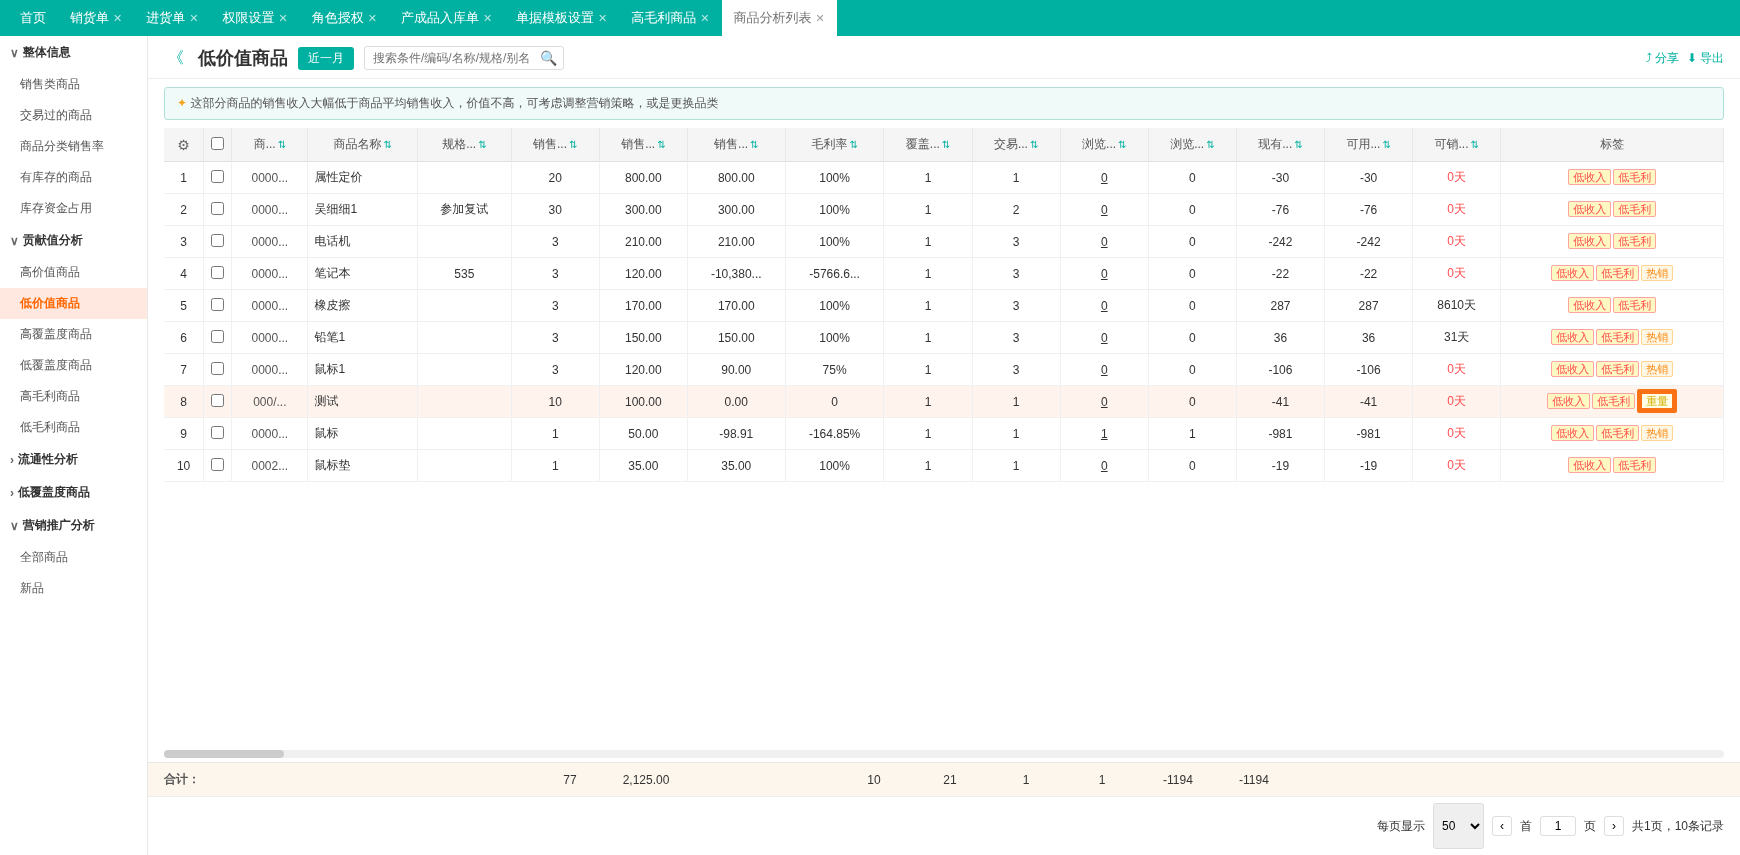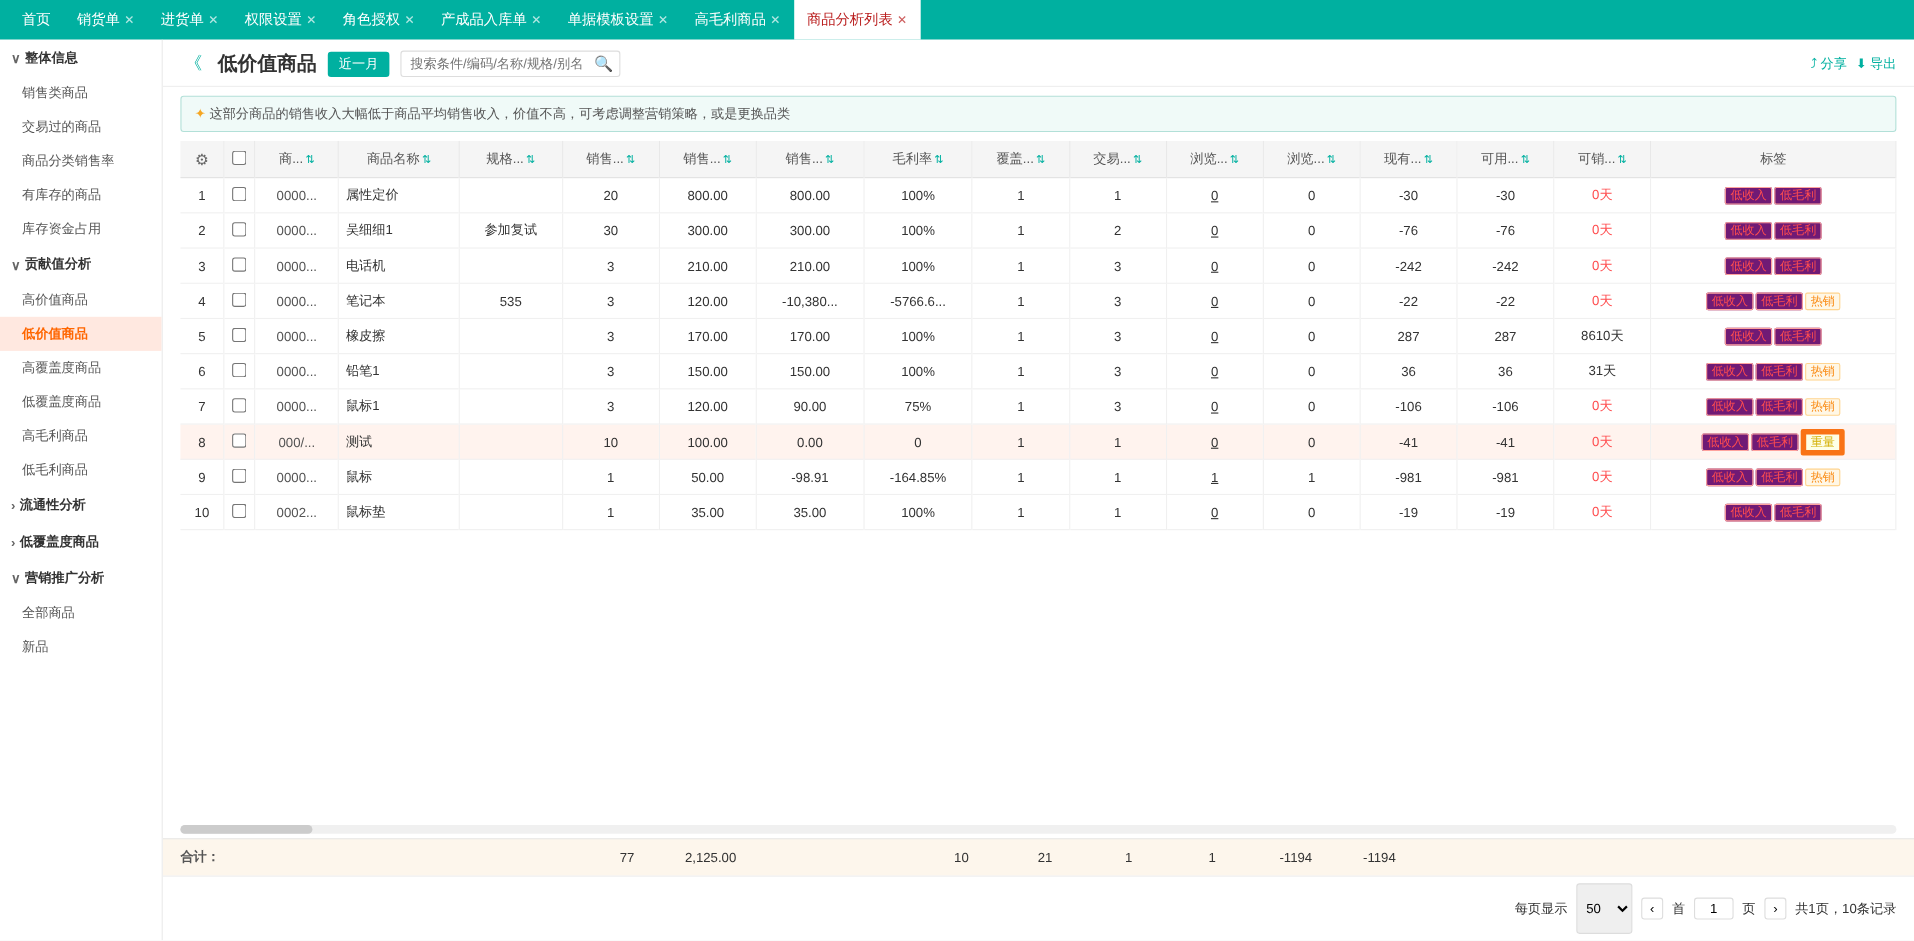--- a/index.html
+++ b/index.html
@@ -17,21 +17,21 @@
     .top-nav .nav-item {
       color: #fff;
       padding: 0 12px;
       height: 36px;
       display: flex;
       align-items: center;
       cursor: pointer;
       font-size: 13px;
       white-space: nowrap;
     }
-    .top-nav .nav-item.active { background: #fff; color: #b91c1c; }
+    .top-nav .nav-item.active { background: #fff; color: #737373; }
     .top-nav .nav-item .close-x { margin-left: 4px; font-size: 11px; opacity: 0.7; }
 
     
     .main-layout {
       display: flex;
       flex: 1;
       overflow: hidden;
     }
 
     
@@ -147,21 +147,21 @@
     thead th .sort-icon { color: #00b0a0; margin-left: 2px; font-size: 10px; }
     tbody tr { border-bottom: 1px solid #f0f0f0; }
     tbody tr.highlighted { background: #fff3ee; }
     tbody td {
       padding: 7px 6px;
       text-align: center;
       border-right: 1px solid #f0f0f0;
       white-space: nowrap;
     }
     tbody td.text-left { text-align: left; }
-    .tag-red { color: #ff4d4f; font-size: 11px; background: #701a75; border: 1px solid #ffa39e; border-radius: 2px; padding: 1px 4px; margin: 0 1px; }
+    .tag-red { color: #ff4d4f; font-size: 11px; background: #fef9c3; border: 1px solid #ffa39e; border-radius: 2px; padding: 1px 4px; margin: 0 1px; }
     .tag-orange { color: #fa8c16; font-size: 11px; background: #fff7e6; border: 1px solid #ffd591; border-radius: 2px; padding: 1px 4px; margin: 0 1px; }
     .tag-yellow { color: #d4b106; font-size: 11px; background: #feffe6; border: 5px solid #f97316; border-radius: 2px; padding: 1px 4px; margin: 0 1px; }
     .underline-link { text-decoration: underline; color: #333; cursor: pointer; }
     .days-red { color: #ff4d4f; }
 
     
     .table-footer {
       background: #fdf6ec;
       border-top: 1px solid #e8e8e8;
       display: flex;

